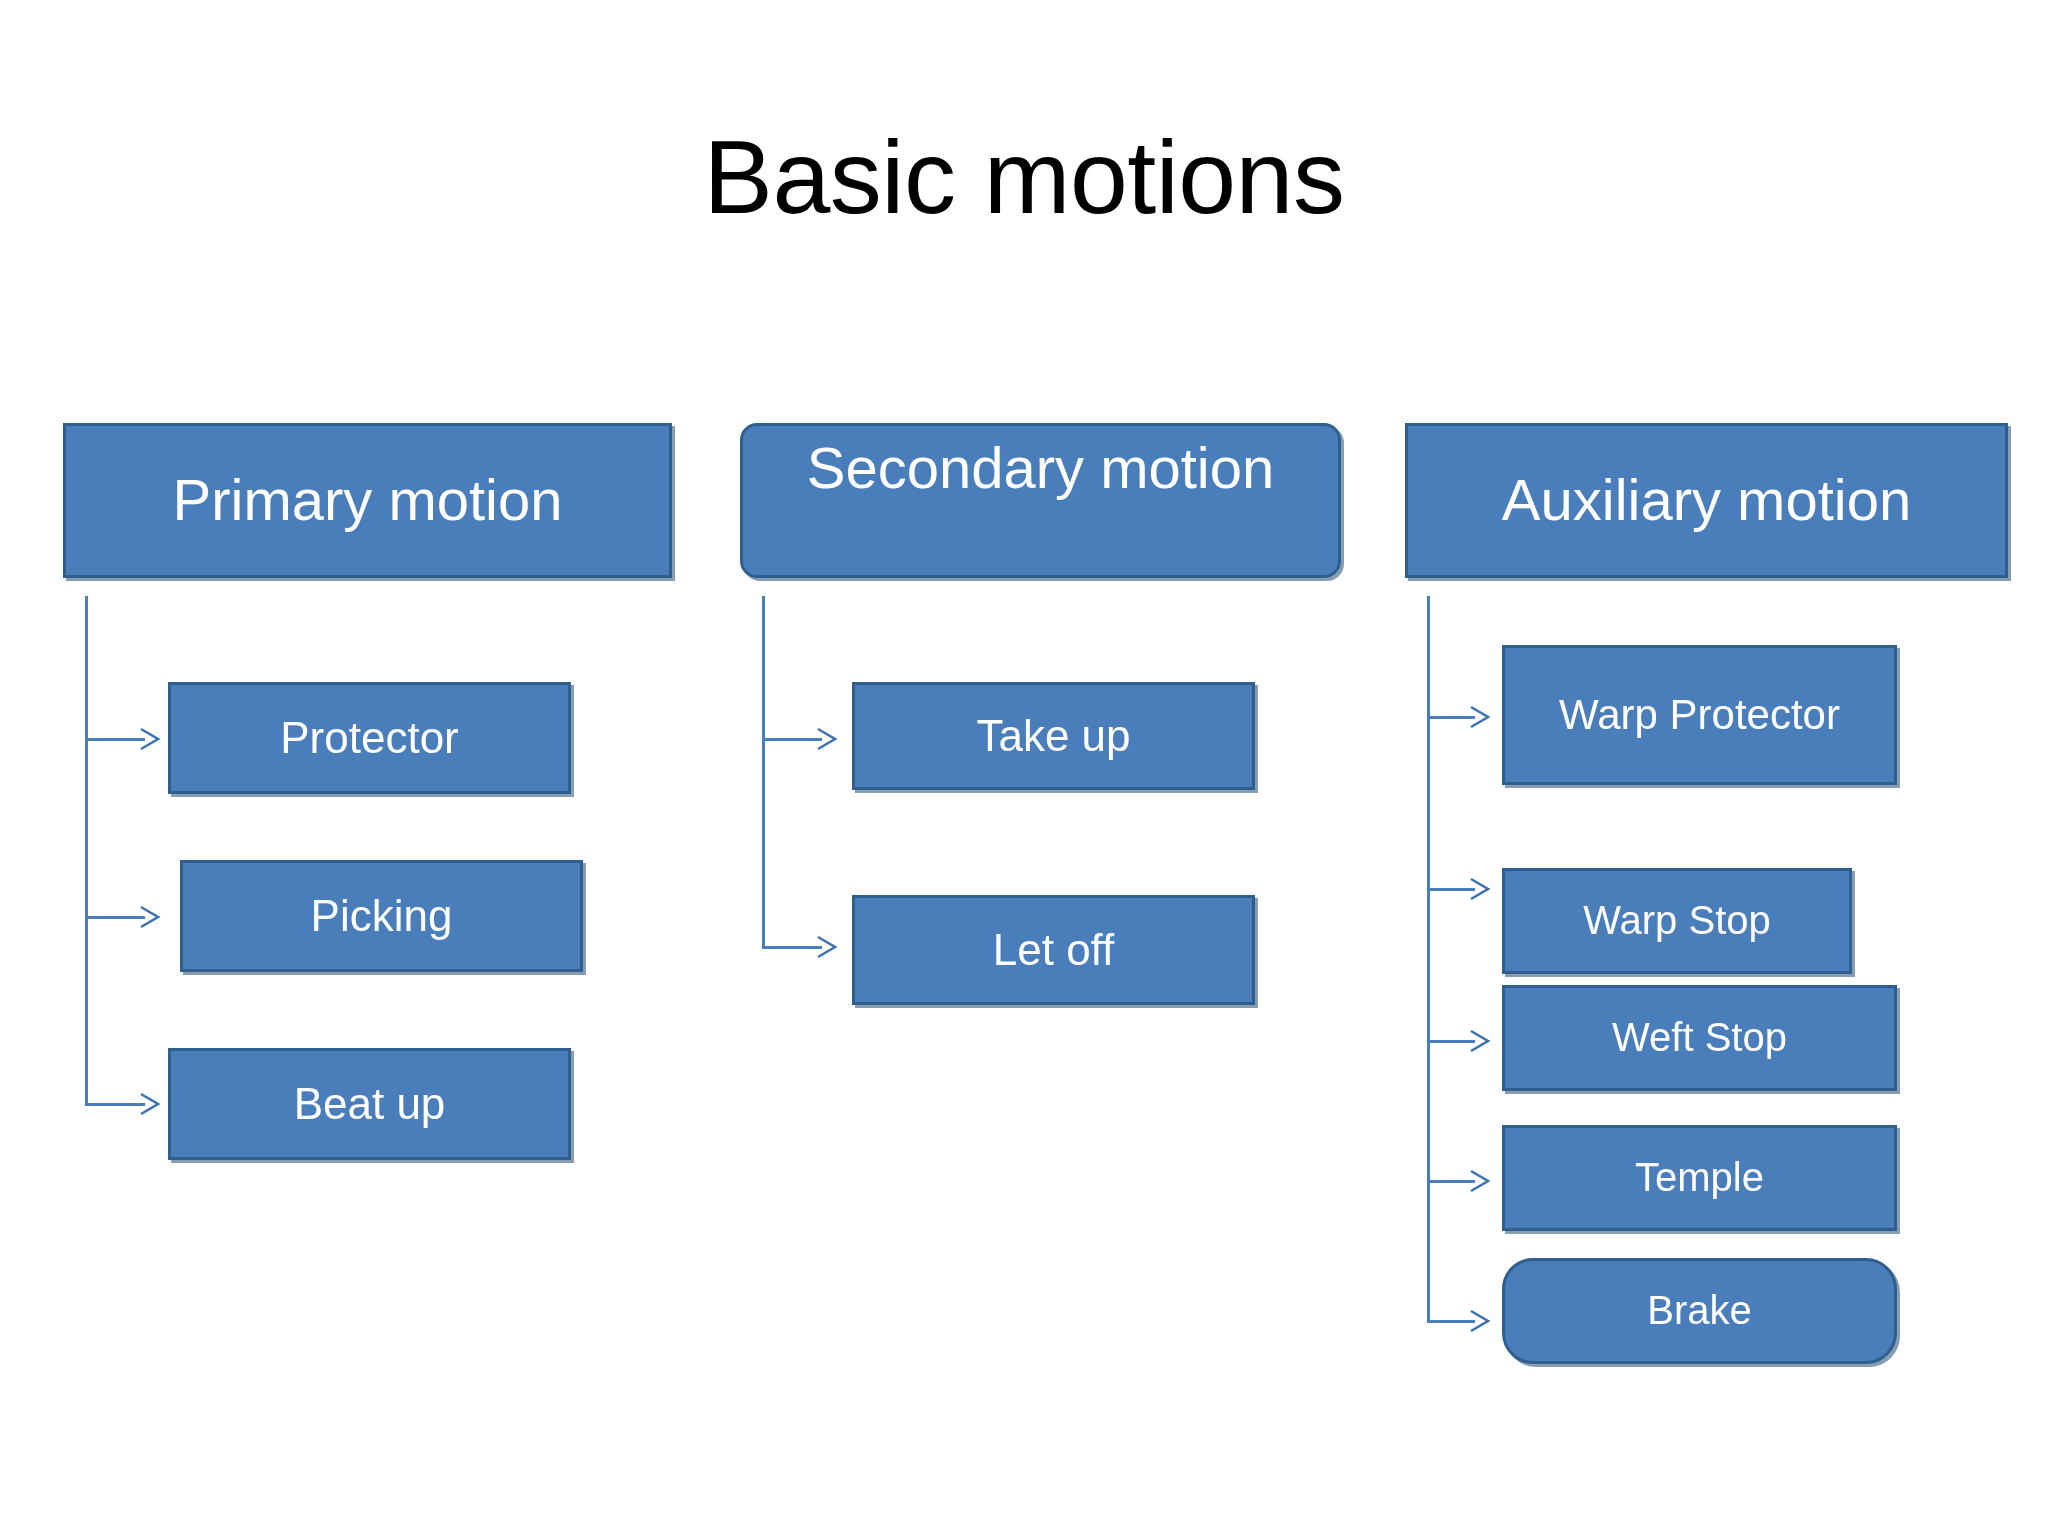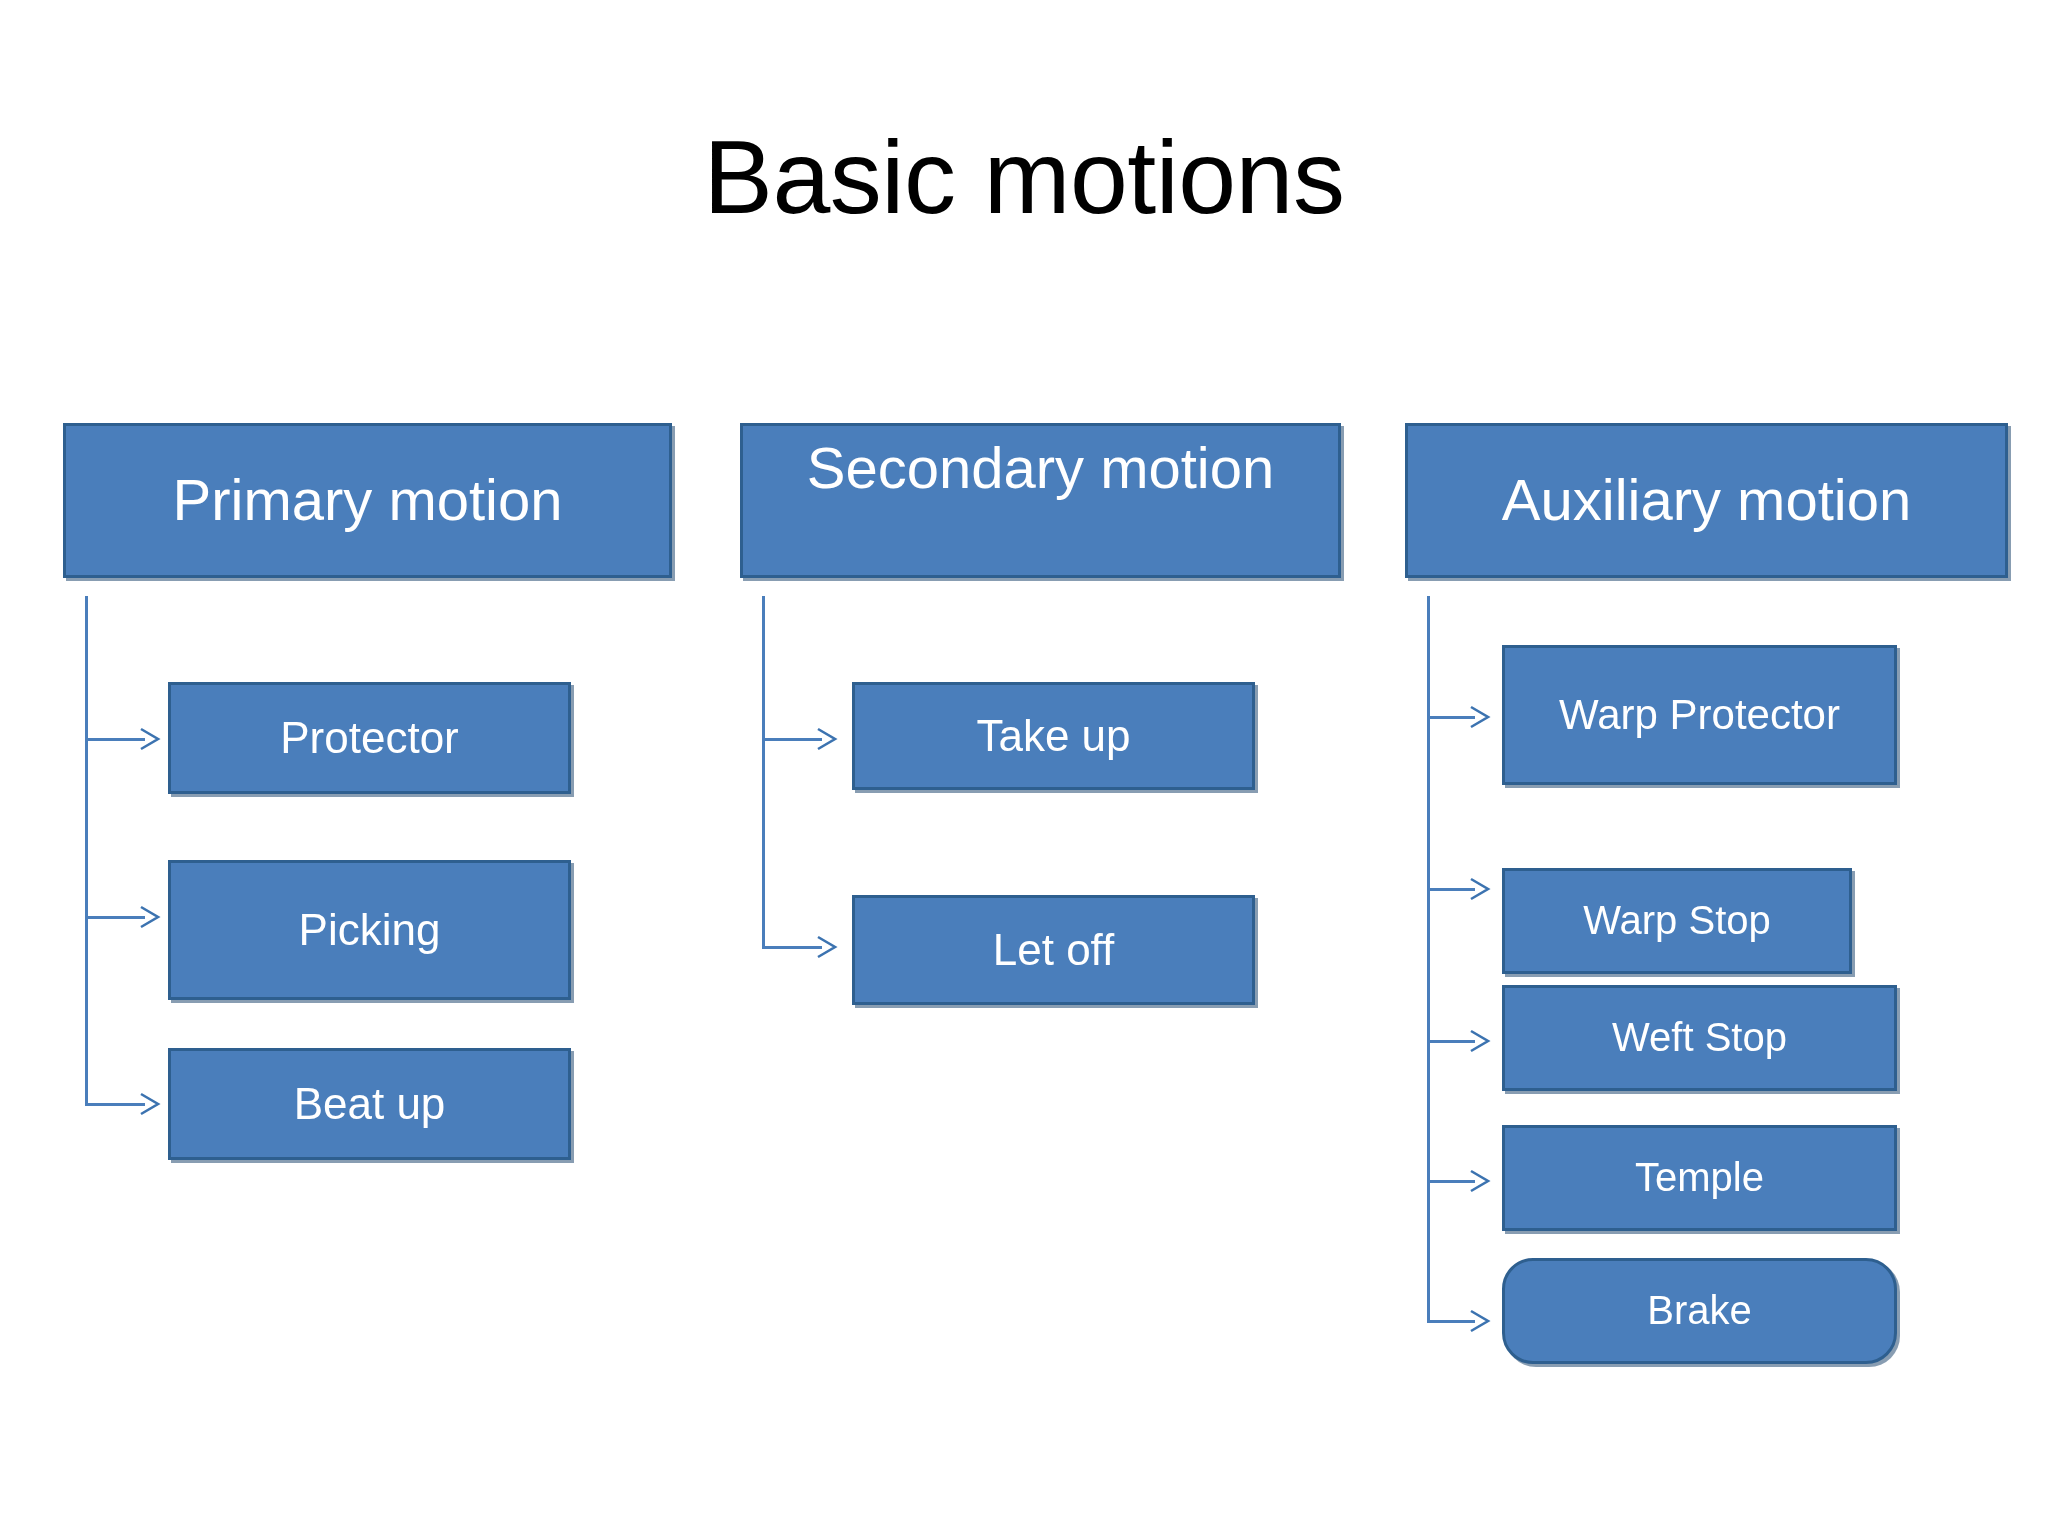--- a/index.html
+++ b/index.html
@@ -57,20 +57,21 @@
   }
 
   
   .node.header {
     font-size: 58px;
   }
   
   .node.header.overflow {
     align-items: flex-start;
     overflow: visible;
+    border-radius: 17px;
   }
   .node.header.overflow .node-label {
     margin-top: 8px;
   }
 
   
   .node.leaf {
     font-size: 44px;
   }
   .node.leaf.small {
@@ -130,21 +131,21 @@
   <div class="arrowhead" style="left:137px; top:1091px;">
     <svg viewBox="0 0 26 26">
         <polyline points="4,3 21,13 4,23" fill="none" stroke="#3C73B0" stroke-width="2.6"></polyline>
       </svg>
   </div>
 
   <div class="node leaf" style="left:168px; top:682px; width:403px; height:112px;">
     <span class="node-label">Protector</span>
   </div>
 
-  <div class="node leaf" style="left:168px; top:860px; width:403px; height:140px;">
+  <div class="node leaf" style="left:180px; top:860px; width:403px; height:112px;">
     <span class="node-label">Picking</span>
   </div>
 
   <div class="node leaf" style="left:168px; top:1048px; width:403px; height:112px;">
     <span class="node-label">Beat up</span>
   </div>
 
   <div class="node header overflow" style="left:740px; top:423px; width:601px; height:155px;">
     <span class="node-label">Secondary motion</span>
   </div>

